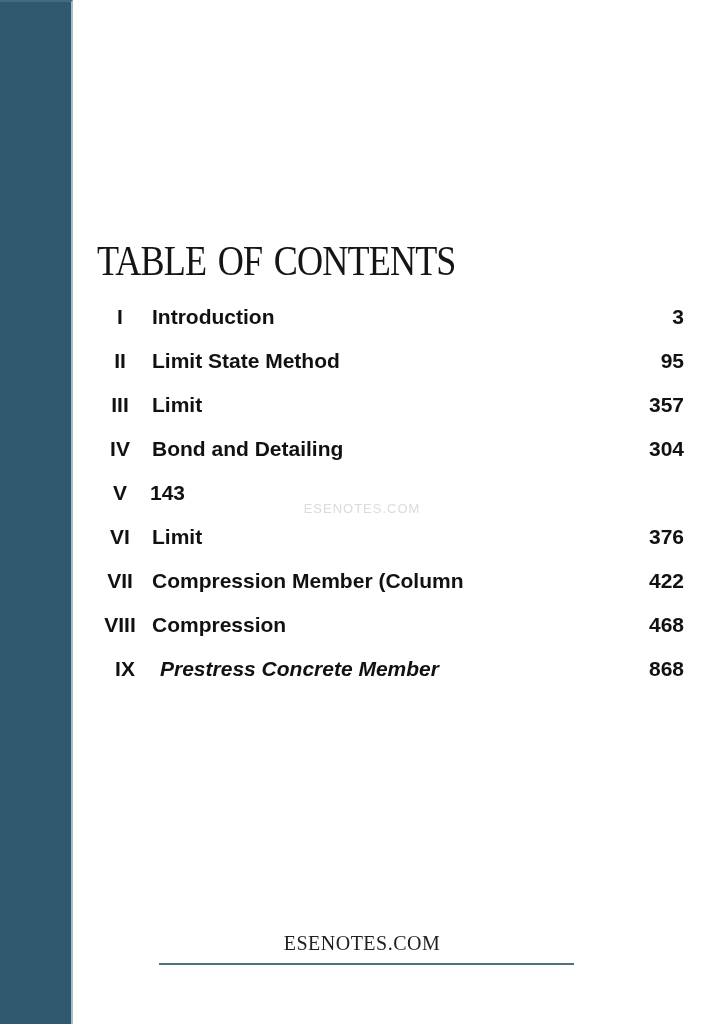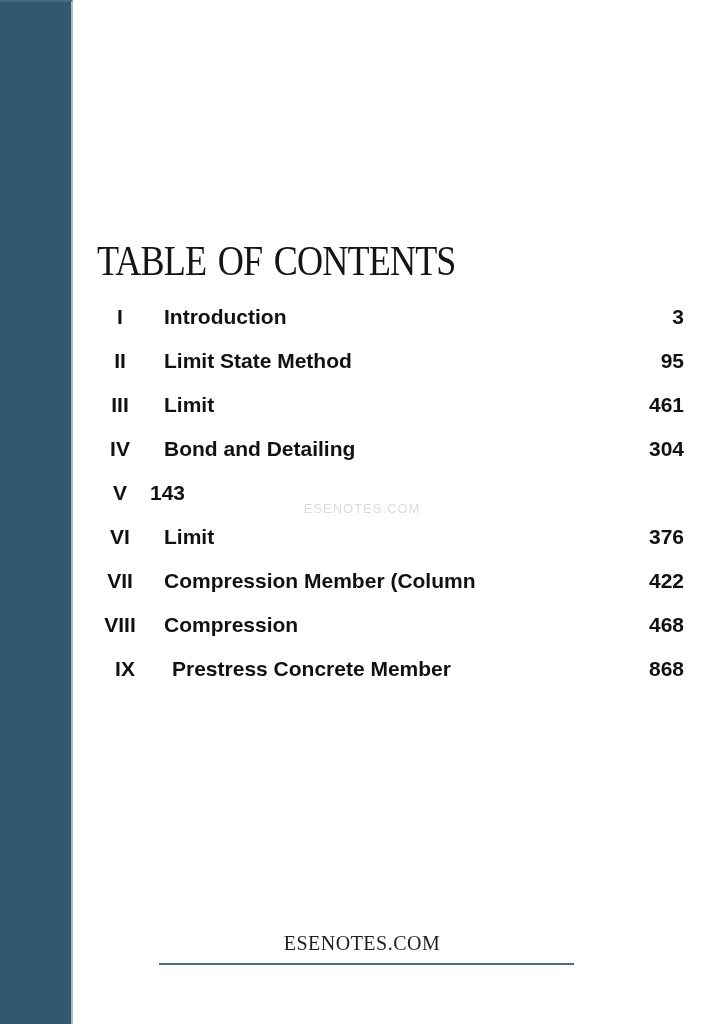--- a/index.html
+++ b/index.html
@@ -58,30 +58,30 @@
     font-size: 21px;
     color: #111111;
   }
   .toc-num {
     width: 60px;
     text-align: center;
     flex: 0 0 auto;
   }
   .toc-title {
     flex: 1 1 auto;
-    margin-left: 14px;
+    margin-left: 2px;
     white-space: nowrap;
   }
   .toc-page {
     flex: 0 0 auto;
     text-align: right;
   }
   
   .toc-row:last-child .toc-num { padding-left: 10px; }
-  .toc-row:last-child .toc-title { padding-left: 8px; }
+  .toc-row:last-child .toc-title { padding-left: 8px; font-style: italic; }
   .watermark {
     position: absolute;
     left: 0; right: 0;
     top: 501px;
     text-align: center;
     font-size: 13px;
     letter-spacing: 1px;
     color: var(--watermark);
     font-weight: 400;
   }
@@ -121,21 +121,21 @@
 
   <div class="toc-row">
     <span class="toc-num">II</span>
     <span class="toc-title">Limit State Method</span>
     <span class="toc-page">95</span>
   </div>
 
   <div class="toc-row">
     <span class="toc-num">III</span>
     <span class="toc-title">Limit</span>
-    <span class="toc-page">461</span>
+    <span class="toc-page">357</span>
   </div>
 
   <div class="toc-row">
     <span class="toc-num">IV</span>
     <span class="toc-title">Bond and Detailing</span>
     <span class="toc-page">304</span>
   </div>
 
   <div class="toc-row">
     <span class="toc-num">V</span>

